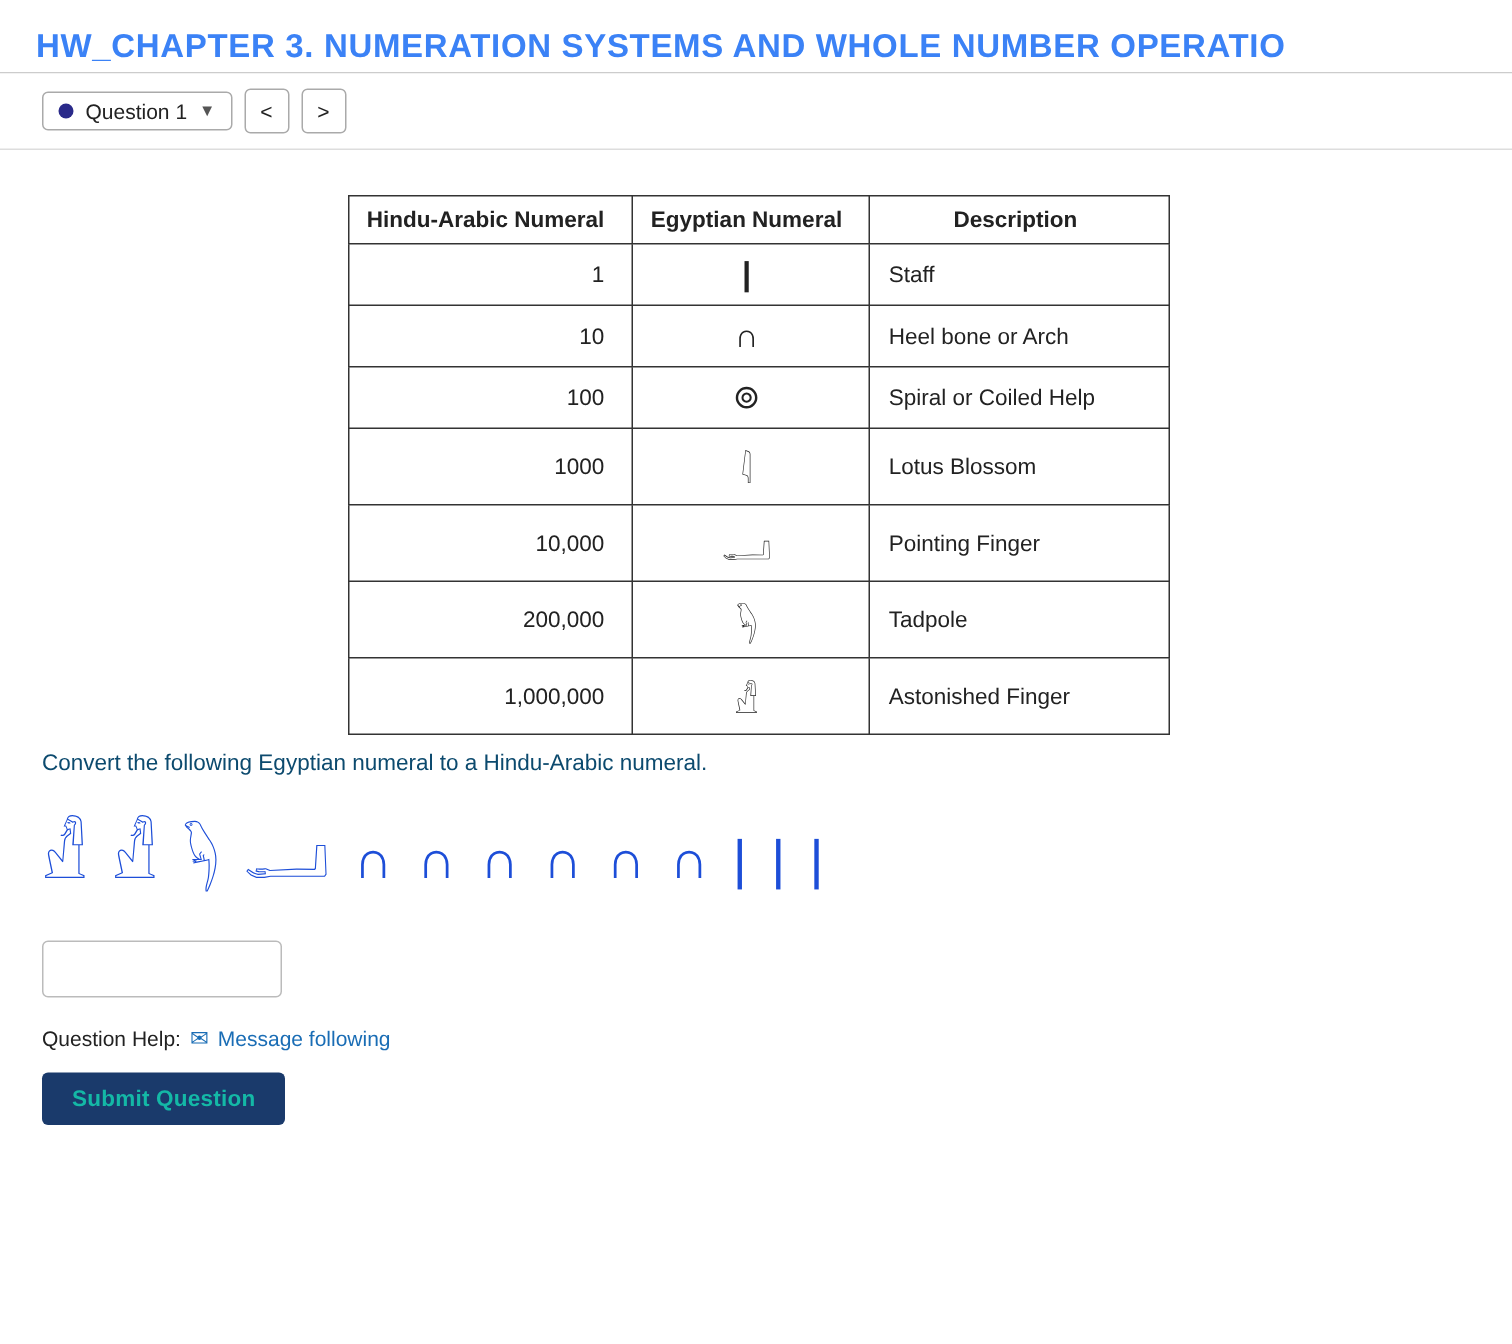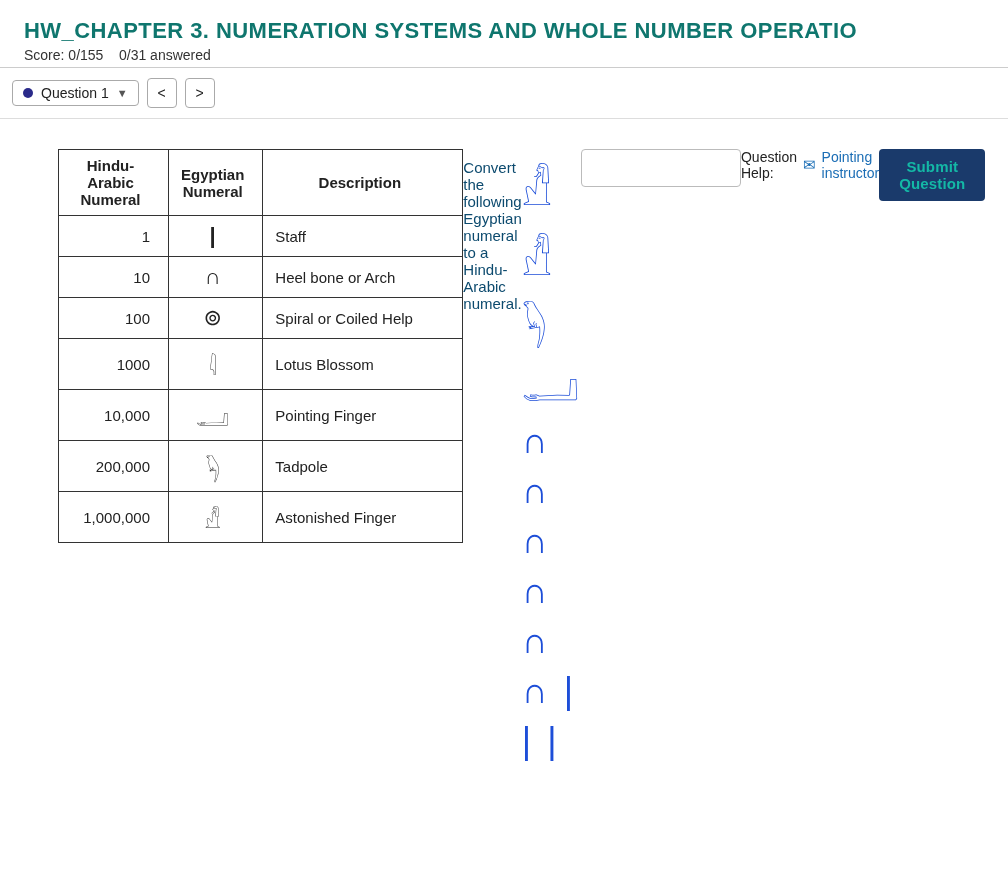--- a/index.html
+++ b/index.html
@@ -17,31 +17,31 @@
       padding: 0;
     }
     .header {
       padding: 18px 24px 4px 24px;
       border-bottom: 1px solid #ccc;
     }
     .header-title {
       font-size: 22px;
       font-weight: bold;
       letter-spacing: 0.02em;
-      color: #0f766e;
+      color: #3b82f6;
     }
     .header-score {
       font-size: 14px;
       color: #333;
       margin-top: 3px;
     }
     .nav-bar {
       display: flex;
       align-items: center;
-      padding: 10px 12px;
+      padding: 10px 28px;
       gap: 8px;
       border-bottom: 1px solid #ddd;
       background: #fff;
     }
     .question-selector {
       display: flex;
       align-items: center;
       border: 1px solid #aaa;
       border-radius: 4px;
       padding: 4px 10px;
@@ -70,25 +70,24 @@
       background: #fff;
       width: 30px;
       height: 30px;
       display: flex;
       align-items: center;
       justify-content: center;
       cursor: pointer;
       font-size: 14px;
     }
     .main-content {
-      padding: 30px 24px 24px 10px;
-      display: flex;
-      flex-direction: row;
+      padding: 30px 24px 24px 28px;
+      display: flex;
+      flex-direction: column;
       align-items: flex-start;
-      margin-left: 48px;
     }
     table {
       border-collapse: collapse;
       background: #fff;
       font-size: 15px;
     }
     table th, table td {
       border: 1px solid #333;
       padding: 7px 18px 7px 12px;
       text-align: left;
@@ -166,25 +165,20 @@
       width: 100%;
     }
   </style>
 </head>
 <body>
 
 <div class="page-wrapper">
 
   <div class="header">
     <div class="header-title">HW_CHAPTER 3. NUMERATION SYSTEMS AND WHOLE NUMBER OPERATIO</div>
-    <div class="header-score">
-      <span>Score: 0/155</span>
-      &nbsp;&nbsp;
-      <span>0/31 answered</span>
-    </div>
   </div>
 
   <div class="nav-bar">
     <div class="question-selector">
       <span class="question-dot"></span>
       <span class="question-label">Question 1</span>
       <span class="chevron-down">▼</span>
     </div>
     <div class="nav-arrow">&lt;</div>
     <div class="nav-arrow">&gt;</div>
@@ -264,19 +258,19 @@
       </div>
     </div>
 
     <div>
       <input type="text" class="answer-input" placeholder="" style="">
     </div>
 
     <div class="help-row">
       <span>Question Help:</span>
       <span style="color:#1a6db5; font-size:15px;">✉</span>
-      <a class="help-link">Pointing instructor</a>
+      <a class="help-link">Message following</a>
     </div>
 
     <button class="submit-btn">Submit Question</button>
 
   </div>
 </div>
 
 </body></html>

